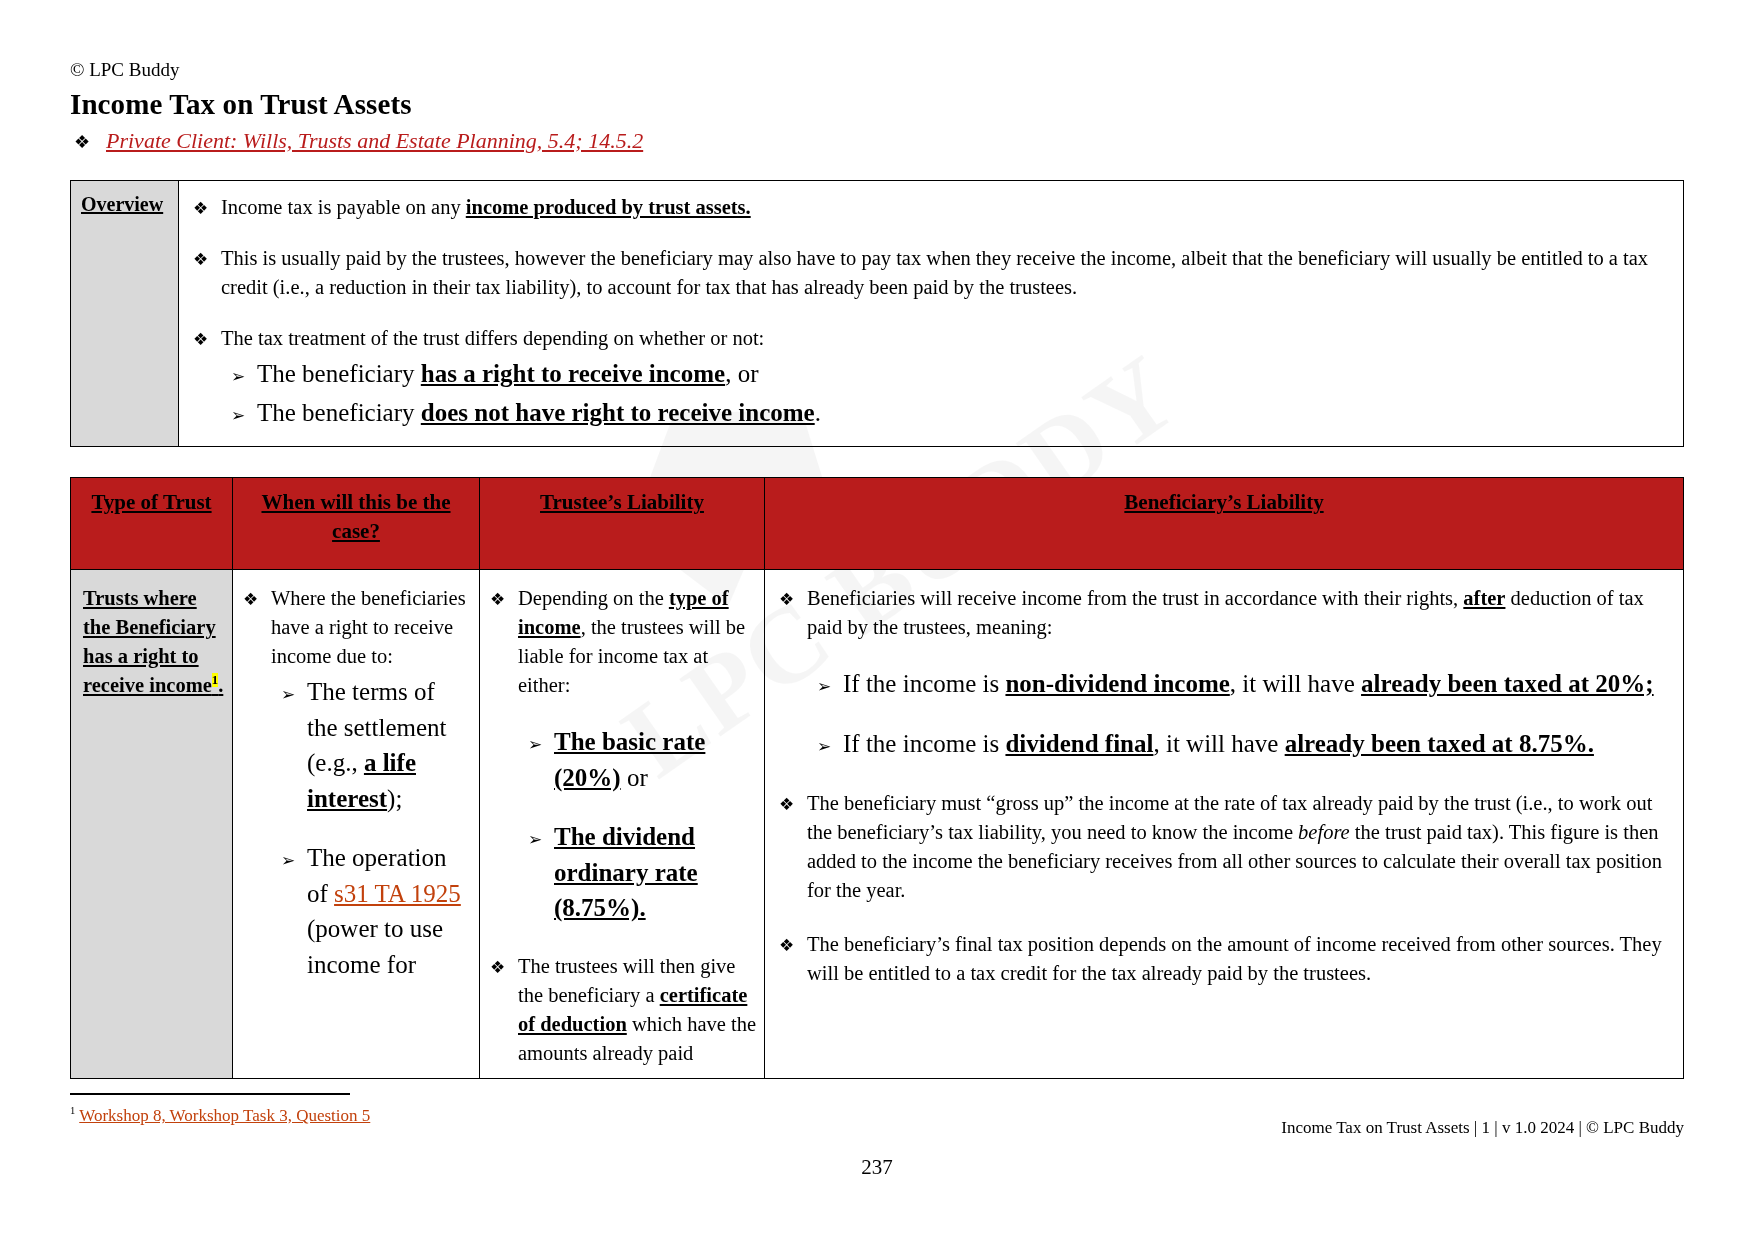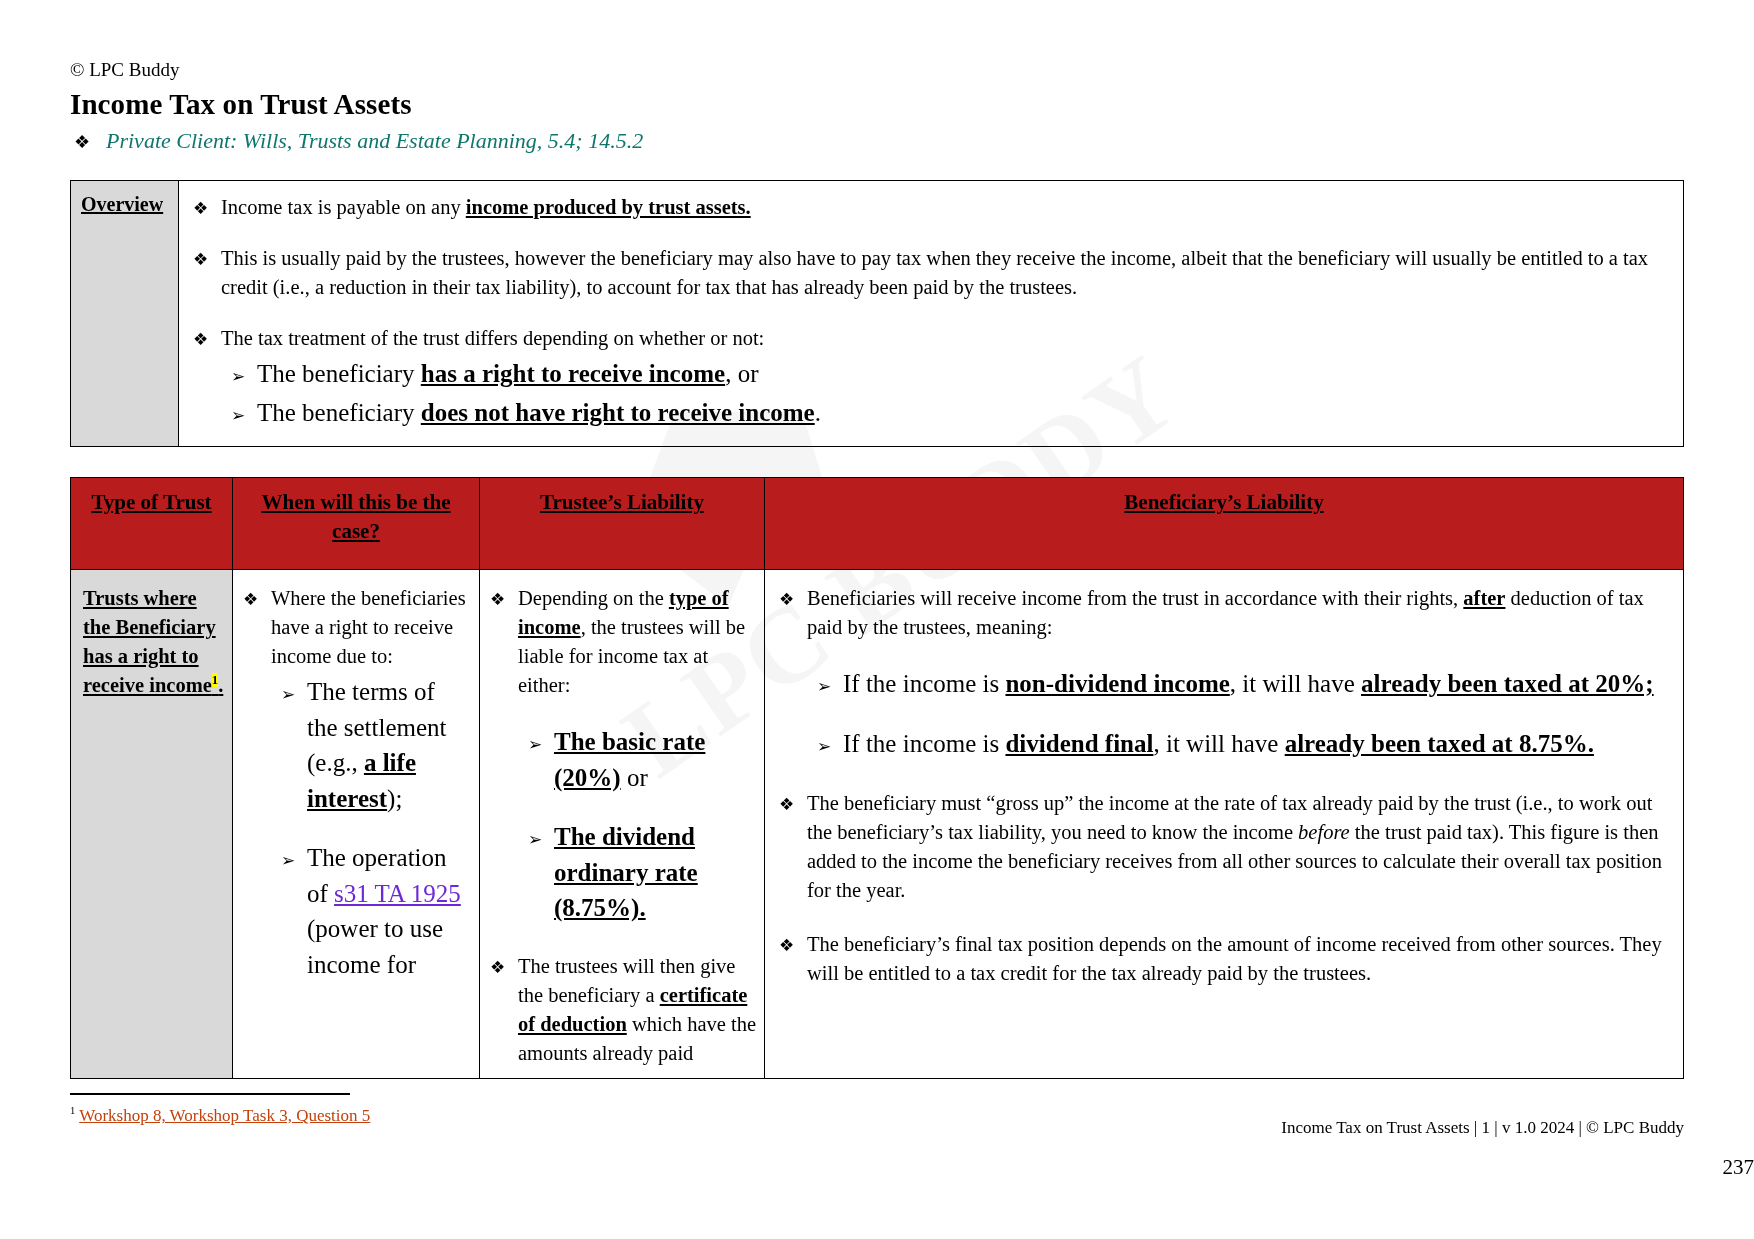--- a/index.html
+++ b/index.html
@@ -71,21 +71,22 @@
     flex: 0 0 36px;
     font-size: 18px;
     color: #000;
     text-align: left;
     padding-left: 4px;
   }
   .ref-text {
     font-size: 22px;
     font-style: italic;
     font-weight: normal;
-    color: #0f766e;
+    color: #b91c1c;
+    text-decoration: underline;
   }
 
   
   table {
     border-collapse: collapse;
     table-layout: fixed;
     width: 100%;
   }
   table td, table th {
     border: 1px solid #000;
@@ -148,21 +149,21 @@
     font-size: 25px;
     line-height: 1.42;
   }
 
   b, .bu {
     font-weight: bold;
     text-decoration: underline;
   }
   .it { font-style: italic; }
   .link-blue {
-    color: #6d28d9;
+    color: #c2410c;
     text-decoration: underline;
     text-align: center;
   }
   .hl {
     background: #ffff00;
   }
   sup { font-size: 0.62em; vertical-align: super; line-height: 0; }
 
   
   .main-table { }
@@ -218,21 +219,21 @@
     position: absolute;
     right: 70px;
     top: 1118px;
     font-size: 17px;
     z-index: 2;
   }
   .page-number {
     position: absolute;
     left: 0; right: 0;
     top: 1155px;
-    text-align: right;
+    text-align: center;
     font-size: 21px;
     z-index: 2;
   }
 </style>
 </head>
 <body>
 
 <div class="page">
 
   <div class="watermark">

